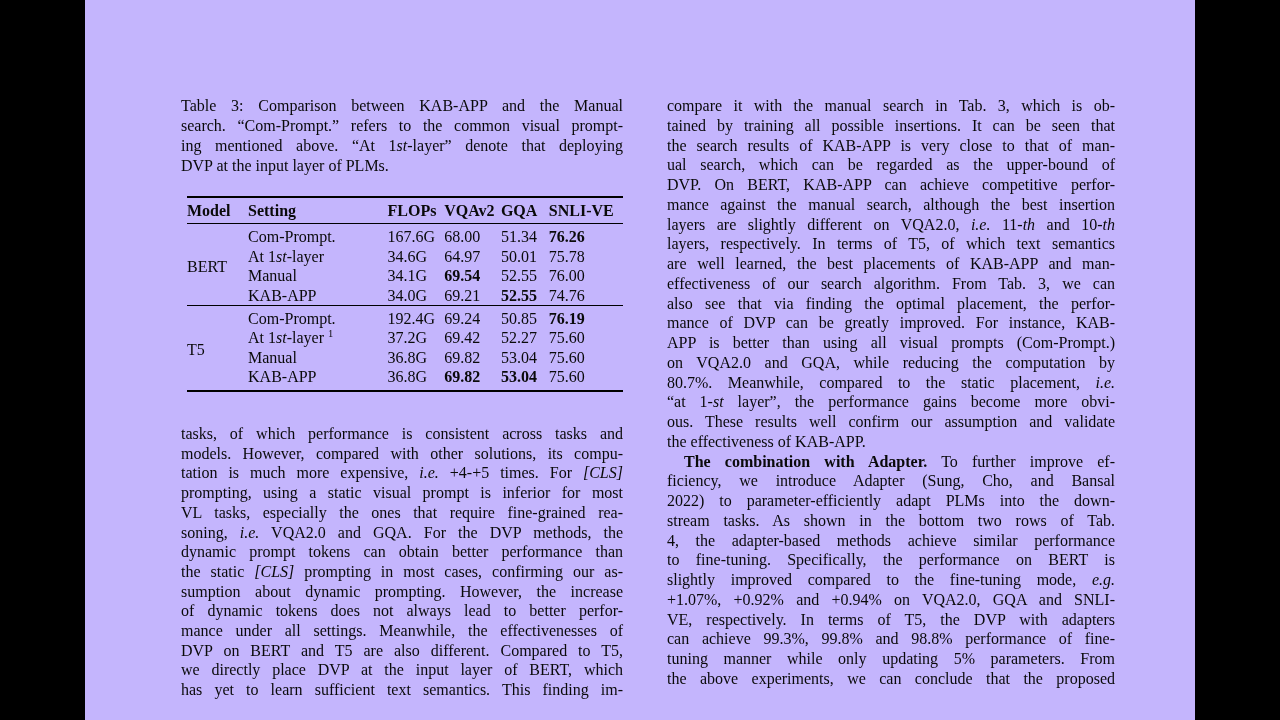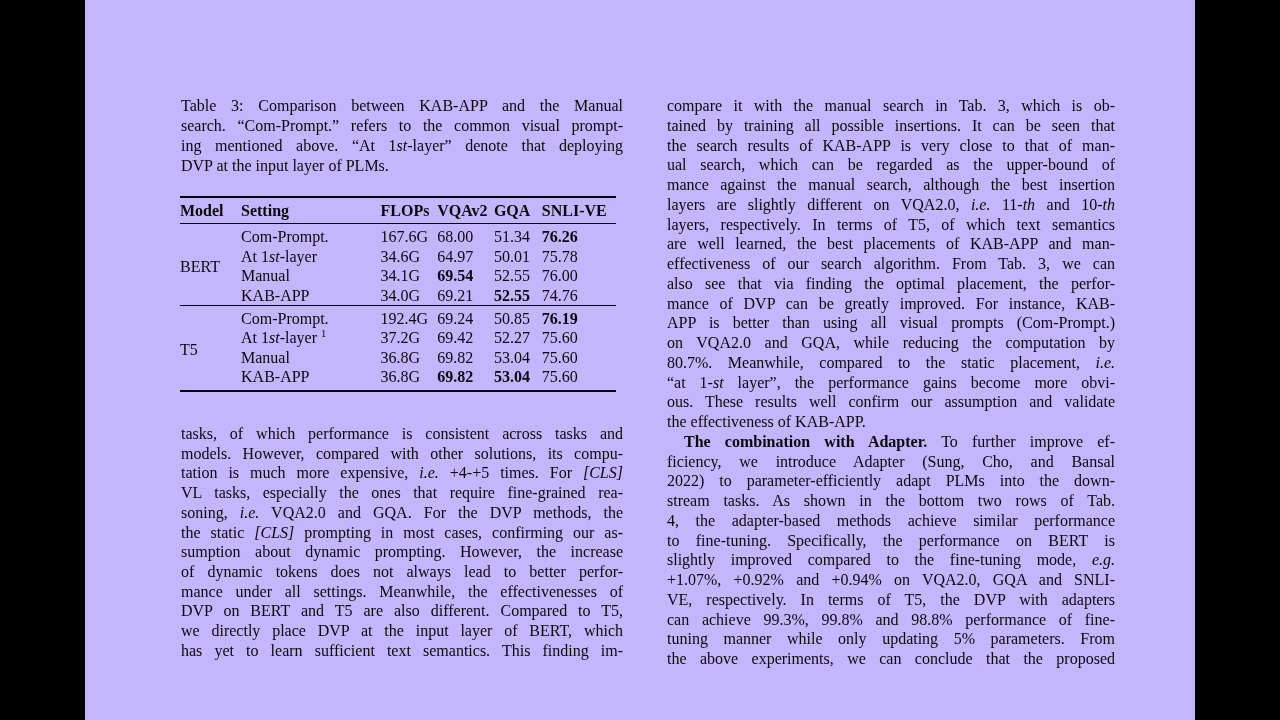--- a/index.html
+++ b/index.html
@@ -26,21 +26,21 @@
     text-align: justify;
     text-align-last: justify;
     white-space: normal;
   }
   .line.end { text-align-last: left; }
   .line.indent { text-indent: 17px; }
   .caption { left: 96px; top: 96px; width: 442px; line-height: 20.0px; }
   .left-body { left: 96px; top: 424px; width: 442px; line-height: 19.7px; }
   .right-body { left: 582px; top: 96px; width: 448px; line-height: 19.75px; }
   
-  .table-wrap { position: absolute; left: 95px; top: 196px; width: 436px; }
+  .table-wrap { position: absolute; left: 102px; top: 196px; width: 436px; }
   table.results {
     width: 100%;
     border-collapse: collapse;
     table-layout: fixed;
     border-top: 2px solid #000;
     border-bottom: 2px solid #000;
     font-size: 16px;
   }
   table.results th, table.results td {
     padding: 0; white-space: nowrap; text-align: left;
@@ -156,36 +156,39 @@
               <td>75.60</td>
             </tr>
           </tbody>
       </table>
     </div>
 
     <div class="textblock left-body">
         <div class="line">tasks, of which performance is consistent across tasks and</div>
         <div class="line">models. However, compared with other solutions, its compu-</div>
         <div class="line">tation is much more expensive, <i>i.e.</i> +4-+5 times. For <i>[CLS]</i></div>
+        <div class="line">prompting, using a static visual prompt is inferior for most</div>
         <div class="line">VL tasks, especially the ones that require fine-grained rea-</div>
         <div class="line">soning, <i>i.e.</i> VQA2.0 and GQA. For the DVP methods, the</div>
+        <div class="line">dynamic prompt tokens can obtain better performance than</div>
         <div class="line">the static <i>[CLS]</i> prompting in most cases, confirming our as-</div>
         <div class="line">sumption about dynamic prompting. However, the increase</div>
         <div class="line">of dynamic tokens does not always lead to better perfor-</div>
         <div class="line">mance under all settings. Meanwhile, the effectivenesses of</div>
         <div class="line">DVP on BERT and T5 are also different. Compared to T5,</div>
         <div class="line">we directly place DVP at the input layer of BERT, which</div>
         <div class="line">has yet to learn sufficient text semantics. This finding im-</div>
       </div>
 
     <div class="textblock right-body">
         <div class="line">compare it with the manual search in Tab. 3, which is ob-</div>
         <div class="line">tained by training all possible insertions. It can be seen that</div>
         <div class="line">the search results of KAB-APP is very close to that of man-</div>
         <div class="line">ual search, which can be regarded as the upper-bound of</div>
+        <div class="line">DVP. On BERT, KAB-APP can achieve competitive perfor-</div>
         <div class="line">mance against the manual search, although the best insertion</div>
         <div class="line">layers are slightly different on VQA2.0, <i>i.e.</i> 11-<i>th</i> and 10-<i>th</i></div>
         <div class="line">layers, respectively. In terms of T5, of which text semantics</div>
         <div class="line">are well learned, the best placements of KAB-APP and man-</div>
         <div class="line">effectiveness of our search algorithm. From Tab. 3, we can</div>
         <div class="line">also see that via finding the optimal placement, the perfor-</div>
         <div class="line">mance of DVP can be greatly improved. For instance, KAB-</div>
         <div class="line">APP is better than using all visual prompts (Com-Prompt.)</div>
         <div class="line">on VQA2.0 and GQA, while reducing the computation by</div>
         <div class="line">80.7%. Meanwhile, compared to the static placement, <i>i.e.</i></div>

